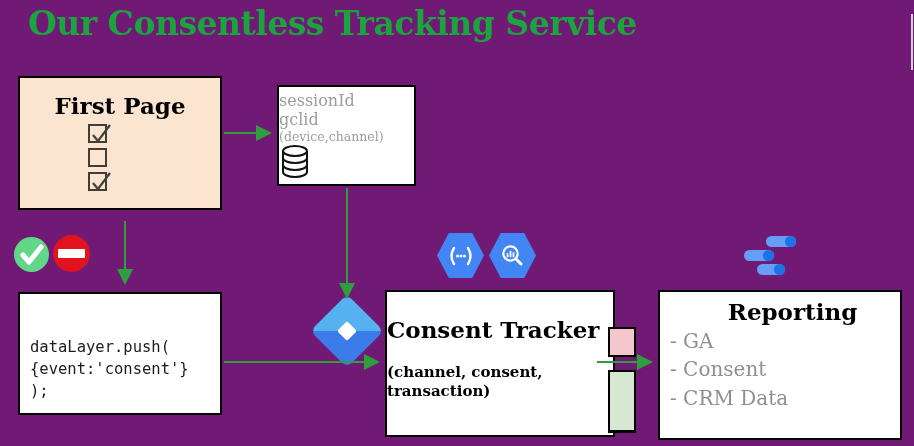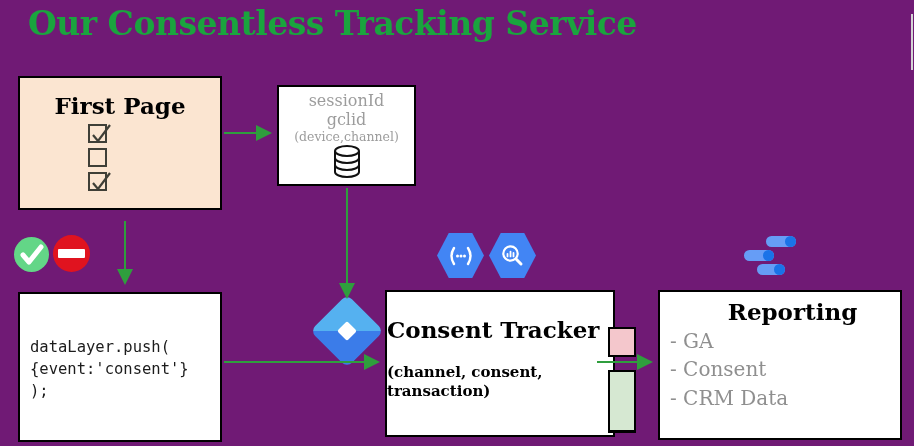--- a/index.html
+++ b/index.html
@@ -21,35 +21,35 @@
 
   
   .first-page{left:18px;top:76px;width:204px;height:134px;background:var(--peach-bg);}
   .first-page .box-title{text-align:center;margin-top:14px;font-size:23px;font-weight:700;color:#000;}
   .checkbox-col{display:flex;flex-direction:column;align-items:center;gap:5px;margin-top:5px;transform:translateX(-23px);}
   .checkbox{position:relative;width:19px;height:19px;border:2px solid #3f3f37;background:transparent;}
   .checkbox svg{position:absolute;left:0;top:0;overflow:visible;}
 
   
   .session-box{left:277px;top:85px;width:139px;height:101px;border-width:2px;
-    text-align:center;color:var(--muted-gray);}
+    text-align:left;color:var(--muted-gray);}
   .session-line1{font-size:16px;margin-top:4px;}
   .session-line2{font-size:16px;}
   .session-line3{font-size:12.5px;}
   .db-icon{margin-top:1px;}
 
   
   .allow-icon{position:absolute;left:14px;top:237px;width:35px;height:35px;border-radius:50%;
     background:var(--allow-green);display:flex;align-items:center;justify-content:center;}
   .deny-icon{position:absolute;left:53px;top:235px;width:37px;height:37px;border-radius:50%;
     background:var(--deny-red);display:flex;align-items:center;justify-content:center;}
   .deny-bar{width:27px;height:9px;background:#fff;border-radius:1px;}
 
   
-  .code-box{left:18px;top:292px;width:204px;height:150px;padding:42px 0 0 10px;
+  .code-box{left:18px;top:292px;width:204px;height:123px;padding:42px 0 0 10px;
     font-family:"DejaVu Sans Mono",monospace;font-size:15.5px;color:#1c1c1c;line-height:1.42;}
 
   
   .gtm-icon{position:absolute;left:321px;top:305px;width:52px;height:52px;border-radius:7px;
     transform:rotate(45deg);background:linear-gradient(to bottom right,var(--gtm-light-blue) 50%,var(--gtm-dark-blue) 50%);
     display:flex;align-items:center;justify-content:center;}
   .gtm-hole{width:14px;height:14px;background:#fff;border-radius:2px;}
 
   
   .consent-box{left:385px;top:290px;width:230px;height:147px;}

